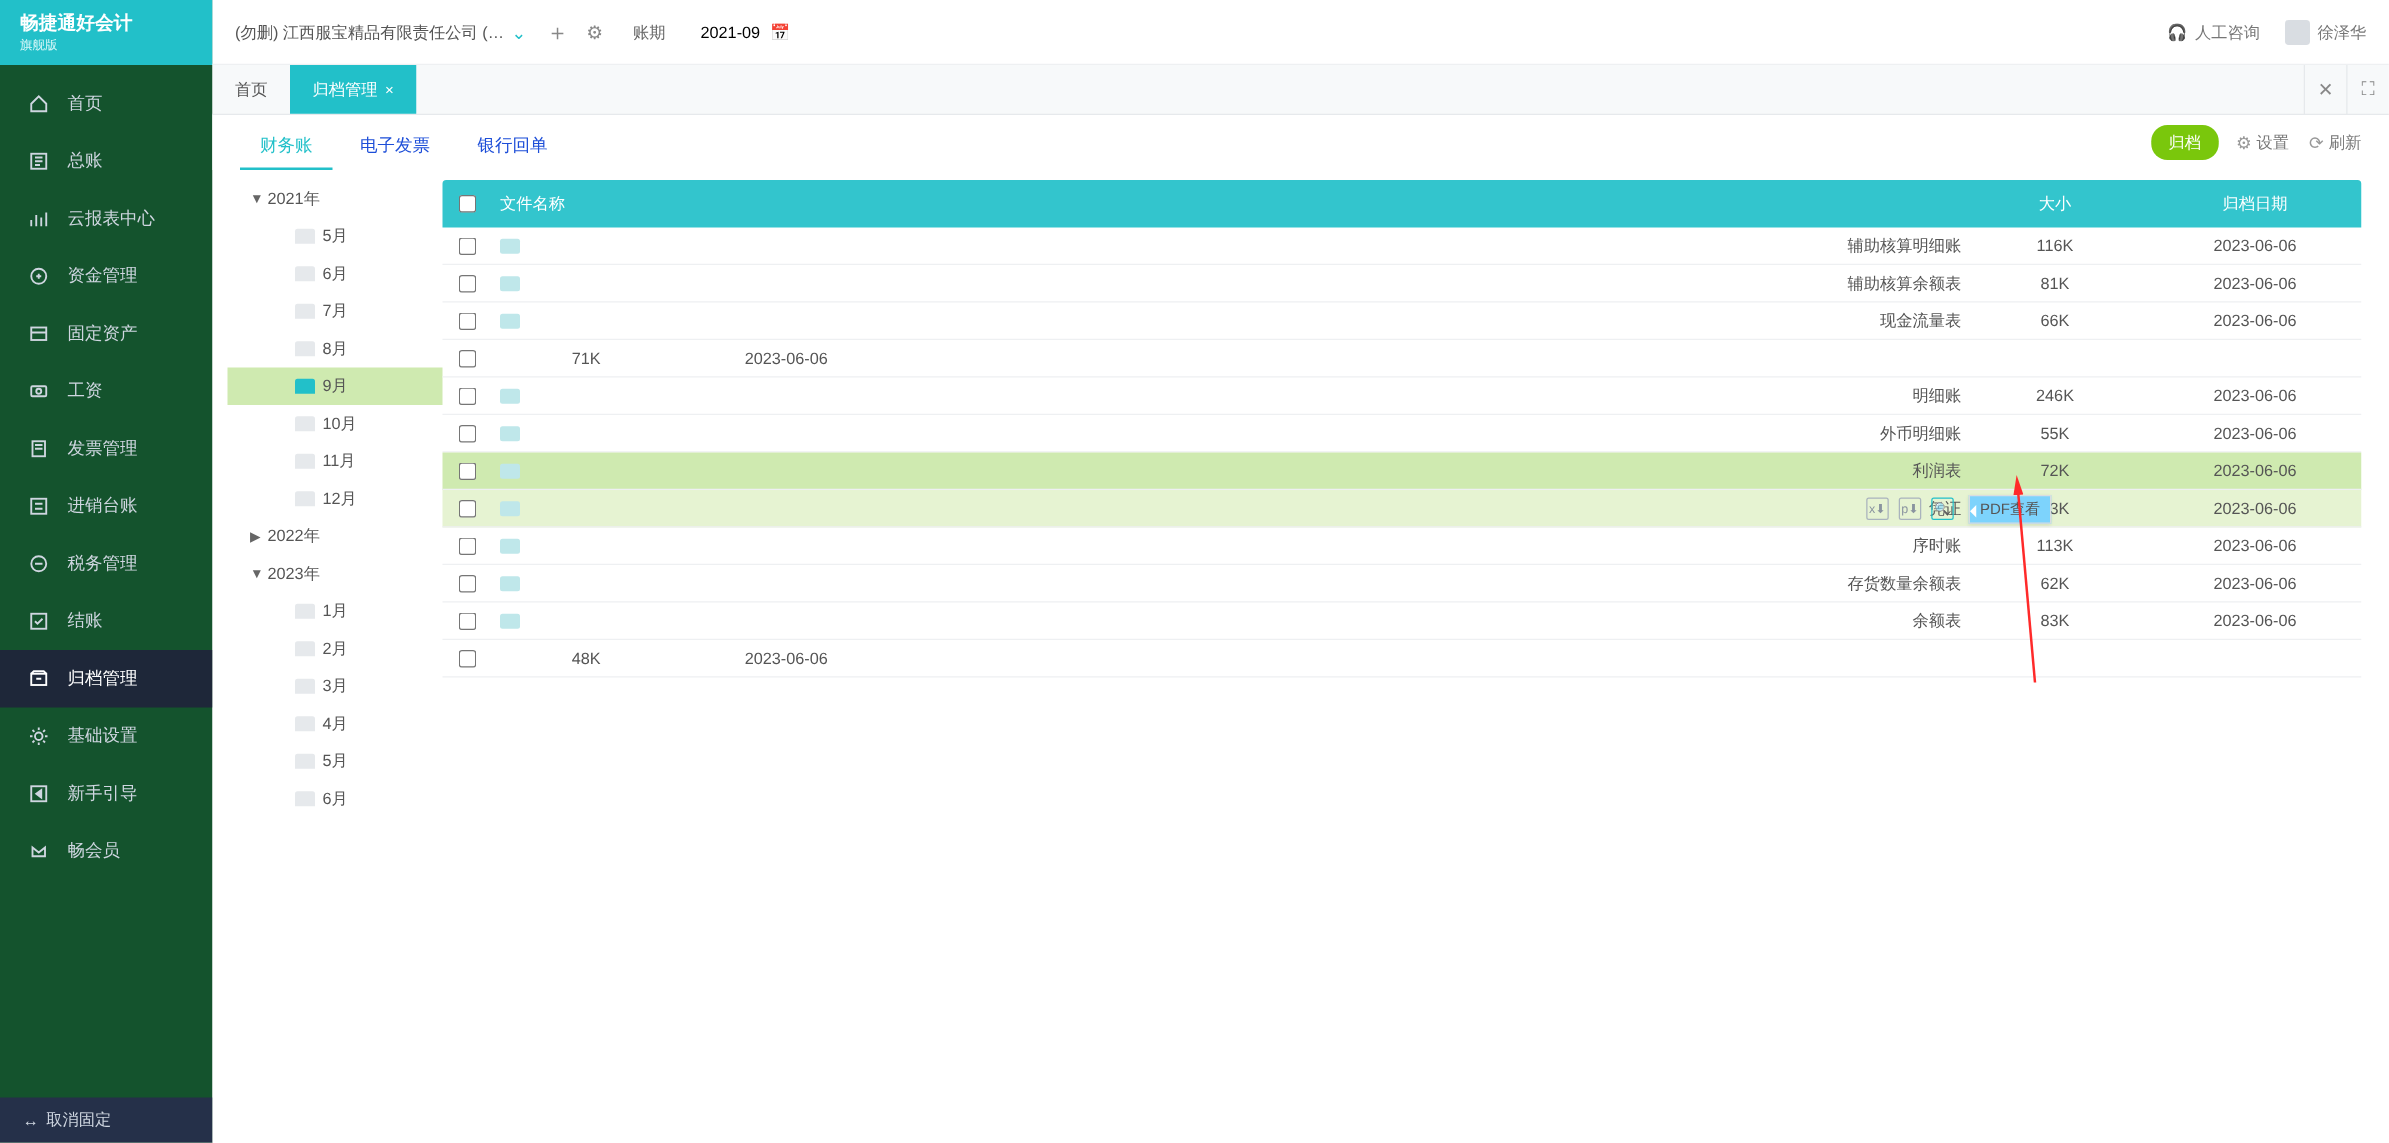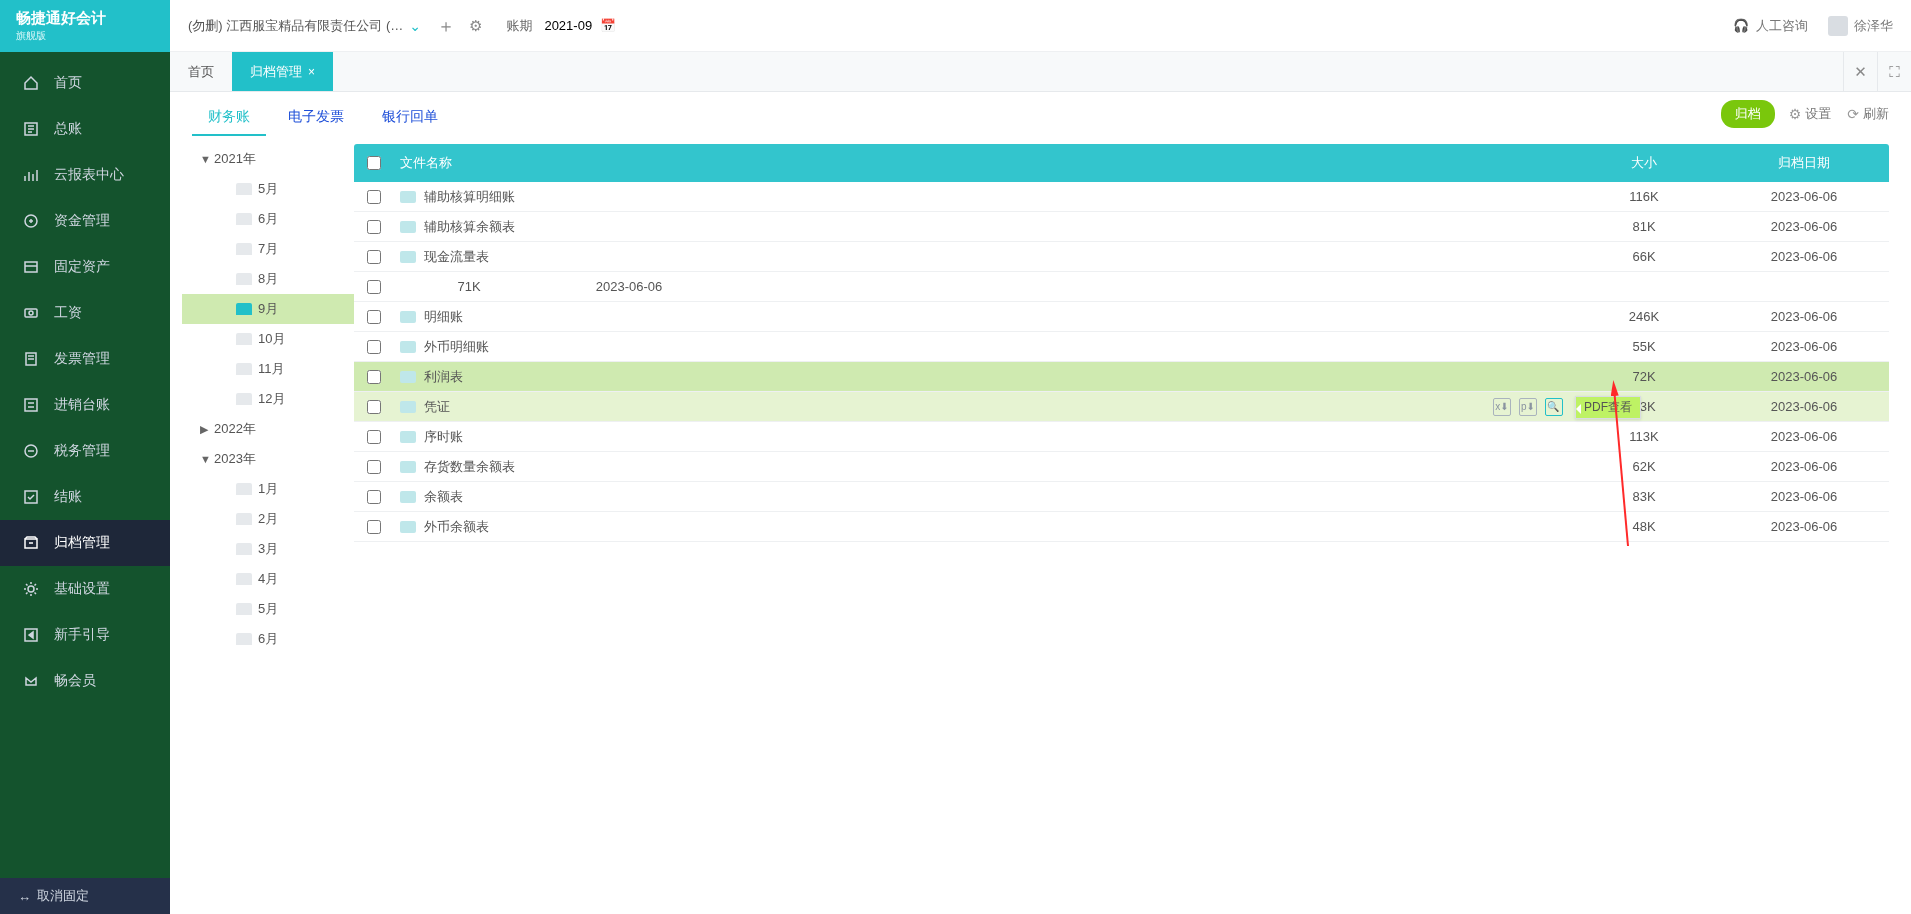--- a/index.html
+++ b/index.html
@@ -15,21 +15,21 @@
 .nav-item .ico { width:18px; height:18px; margin-right:14px; display:inline-flex; align-items:center; justify-content:center; }
 .bottom-bar { position:absolute; bottom:0; left:0; width:170px; height:36px; background:#253049; display:flex; align-items:center; padding-left:18px; color:#cfd6e0; font-size:13px; cursor:pointer;}
 .bottom-bar .arr { margin-right:6px; }
 
 
 .header { position:absolute; left:170px; top:0; right:0; height:52px; background:#fff; border-bottom:1px solid #eef0f2; display:flex; align-items:center; padding:0 18px; }
 .header .company { color:#555; font-size:13px; margin-right:6px; }
 .header .dd { color:#22c0c9; font-size:14px; margin-right:16px; cursor:pointer;}
 .header .plus { color:#888; font-size:18px; margin-right:14px; cursor:pointer;}
 .header .gear { color:#888; font-size:15px; margin-right:24px; cursor:pointer;}
-.header .label { color:#666; margin-right:12px;}
+.header .label { color:#666; margin-right:28px;}
 .header .period { color:#000000; margin-right:8px;}
 .header .cal { color:#22c0c9; cursor:pointer;}
 .header .sp { flex:1; }
 .header .right-item { display:flex; align-items:center; margin-left:20px; color:#777; cursor:pointer; font-size:13px;}
 .header .right-item .ico { margin-right:6px; color:#999; }
 .header .avatar { width:20px; height:20px; background:#d9dde2; border-radius:3px; margin-right:6px;}
 
 
 .tabs { position:absolute; left:170px; top:52px; right:0; height:40px; background:#f7f9fa; border-bottom:1px solid #e6e9ec; display:flex; align-items:stretch; }
 .tab { padding:0 18px; display:flex; align-items:center; font-size:13px; color:#555; cursor:pointer; }
@@ -63,30 +63,30 @@
 .tree-node.selected .fld { background:#22c0c9; }
 
 .table-wrap { flex:1; display:flex; flex-direction:column; }
 .thead { height:38px; background:#33c5cd; color:#fff; display:flex; align-items:center; font-size:13px; border-radius:3px 3px 0 0;}
 .thead .cb { width:40px; display:flex; justify-content:center;}
 .thead .c-name { flex:1; padding-left:6px;}
 .thead .c-size { width:150px; text-align:center;}
 .thead .c-date { width:170px; text-align:center;}
 .row { height:30px; display:flex; align-items:center; border-bottom:1px solid #eef0f2; font-size:13px; color:#555; position:relative;}
 .row .cb { width:40px; display:flex; justify-content:center;}
-.row .c-name { flex:1; display:flex; align-items:center; padding-left:6px;}
+.row .c-name { flex:1; display:flex; align-items:center; padding-left:6px;justify-content:space-between;}
 .row .c-name .fic { width:16px; height:12px; background:#bfe7ea; border-radius:2px; margin-right:8px;}
 .row .c-size { width:150px; text-align:center;}
 .row .c-date { width:170px; text-align:center;}
 .row.sel1 { background:#cfeab0; }
 .row.sel2 { background:#e6f3d2; }
 .row .actions { position:absolute; right:326px; top:0; height:100%; display:flex; align-items:center; gap:8px;}
 .row .actions .aic { width:18px; height:18px; border:1px solid #a9b3bd; border-radius:2px; display:flex; align-items:center; justify-content:center; font-size:10px; color:#8a94a0; cursor:pointer;}
 .row .actions .aic.hl { border-color:#22c0c9; color:#22c0c9;}
-.tooltip { position:absolute; right:248px; top:4px; background:#bef264; border:1px solid #d9dde2; padding:2px 8px; font-size:12px; color:#555; border-radius:0; box-shadow:0 1px 3px rgba(0,0,0,.1);}
+.tooltip { position:absolute; right:248px; top:4px; background:#7dd3fc; border:1px solid #d9dde2; padding:2px 8px; font-size:12px; color:#555; border-radius:0; box-shadow:0 1px 3px rgba(0,0,0,.1);}
 .tooltip::before { content:""; position:absolute; left:-5px; top:7px; border:5px solid transparent; border-right-color:#fff;}
 input[type=checkbox]{ width:14px; height:14px; }
 
 
 .arrow { position:absolute; pointer-events:none; }
 .arrow svg { overflow:visible; }
 
 svg { display:block; }
 </style>
 </head>
@@ -488,24 +488,20 @@
               <span class="fic"></span>
               <span>余额表</span>
             </div>
             <div class="c-size">83K</div>
             <div class="c-date">2023-06-06</div>
           </div>
           <div class="row">
             <div class="cb">
               <input type="checkbox" style="">
             </div>
-            <div class="c-name">
-              <span class="fic"></span>
-              <span>外币余额表</span>
-            </div>
             <div class="c-size">48K</div>
             <div class="c-date">2023-06-06</div>
           </div>
         </div>
     </div>
 
   </div>
 
   <div class="arrow" style="left:1440px; top:294px;">
     <svg width="20" height="160">

